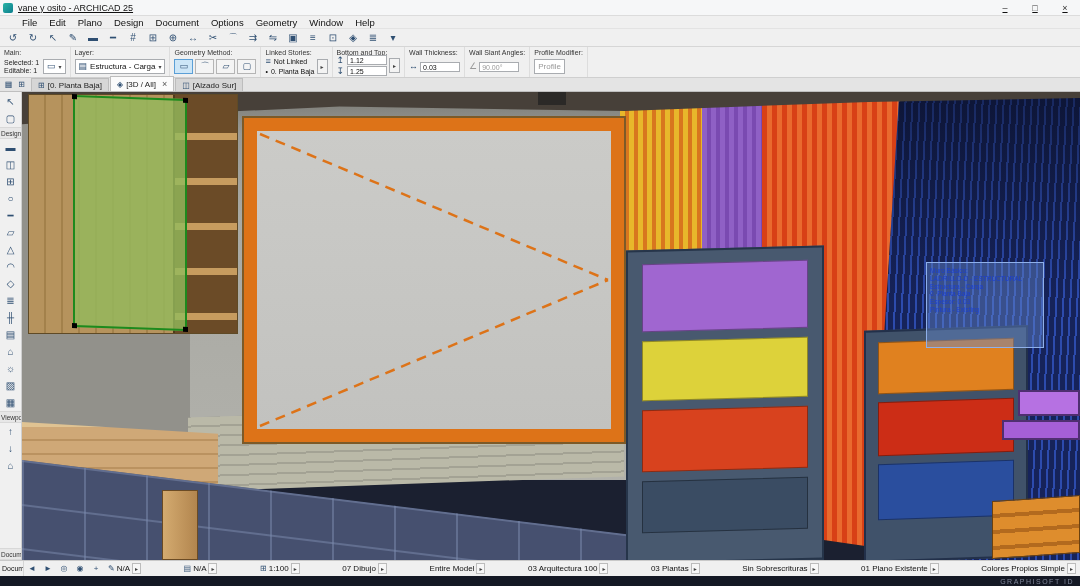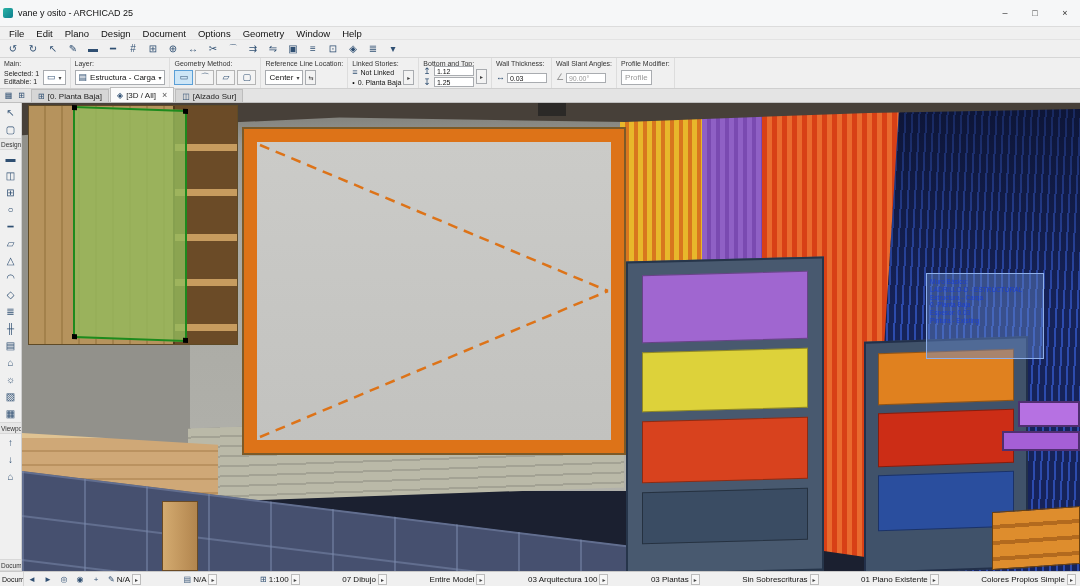--- a/index.html
+++ b/index.html
@@ -1,28 +1,28 @@
 <!DOCTYPE html>
 <html><head>
 <meta charset="utf-8">
 <style>
   html,body{margin:0;padding:0;}
   body{width:1080px;height:586px;overflow:hidden;background:#f0f0f0;
        font-family:"Liberation Sans",sans-serif;color:#111;}
   
-  .titlebar{height:27px;background:#f6f7f8;border-bottom:1px solid #dcdcdc;
-            display:flex;align-items:center;font-size:9px;box-sizing:border-box;}
+  .titlebar{height:16px;background:#f6f7f8;border-bottom:1px solid #dcdcdc;
+            display:flex;align-items:center;font-size:9px;box-sizing:border-box;text-decoration:underline;}
   .app-icon{width:10px;height:10px;margin:0 5px 0 3px;border-radius:2px;
             background:linear-gradient(135deg,#2ab4a6,#0d7e8e);}
   .winbtns{margin-left:auto;display:flex;height:100%;}
   .winbtn{width:30px;display:flex;align-items:center;justify-content:center;
           font-size:9px;color:#333;}
   
   .menubar{height:13px;display:flex;align-items:center;font-size:9.5px;
-           background:#f0f0f0;border-bottom:1px solid #e3e3e3;box-sizing:border-box;padding-left:3px;}
+           background:#f0f0f0;border-bottom:1px solid #e3e3e3;box-sizing:border-box;padding-left:16px;}
   .menu-item{padding:0 6px;white-space:nowrap;}
   
   .toolbar{height:18px;display:flex;align-items:center;gap:2px;padding:0 4px;
            border-bottom:1px solid #d6d6d6;box-sizing:border-box;}
   .tb-btn{width:18px;height:16px;font-size:10px;line-height:16px;text-align:center;
           color:#2f4f72;white-space:nowrap;}
   
   .infobox{height:31px;display:flex;align-items:stretch;background:#f0f0f0;
            border-bottom:1px solid #cfcfcf;box-sizing:border-box;overflow:hidden;}
   .ib-sec{display:flex;flex-direction:column;padding:1px 4px;border-right:1px solid #dddddd;
@@ -224,30 +224,20 @@
   <div class="ib-sec">
     <span class="ib-label">Geometry Method:</span>
     <div class="ib-row">
       <span class="geo-btn active">▭</span>
       <span class="geo-btn">⌒</span>
       <span class="geo-btn">▱</span>
       <span class="geo-btn">▢</span>
     </div>
   </div>
   <div class="ib-sec">
-    <span class="ib-label">Reference Line Location:</span>
-    <div class="ib-row">
-      <div class="dd">
-        <span>Center</span>
-        <span class="caret">▾</span>
-      </div>
-      <span class="mini">⇆</span>
-    </div>
-  </div>
-  <div class="ib-sec">
     <span class="ib-label">Linked Stories:</span>
     <div class="ib-row">
       <div class="stack">
         <span class="ls-line">
           <span class="ib-icon">≡</span>
           <span>Not Linked</span>
         </span>
         <span class="ls-line">
           <span>•</span>
           <span>0. Planta Baja</span>

